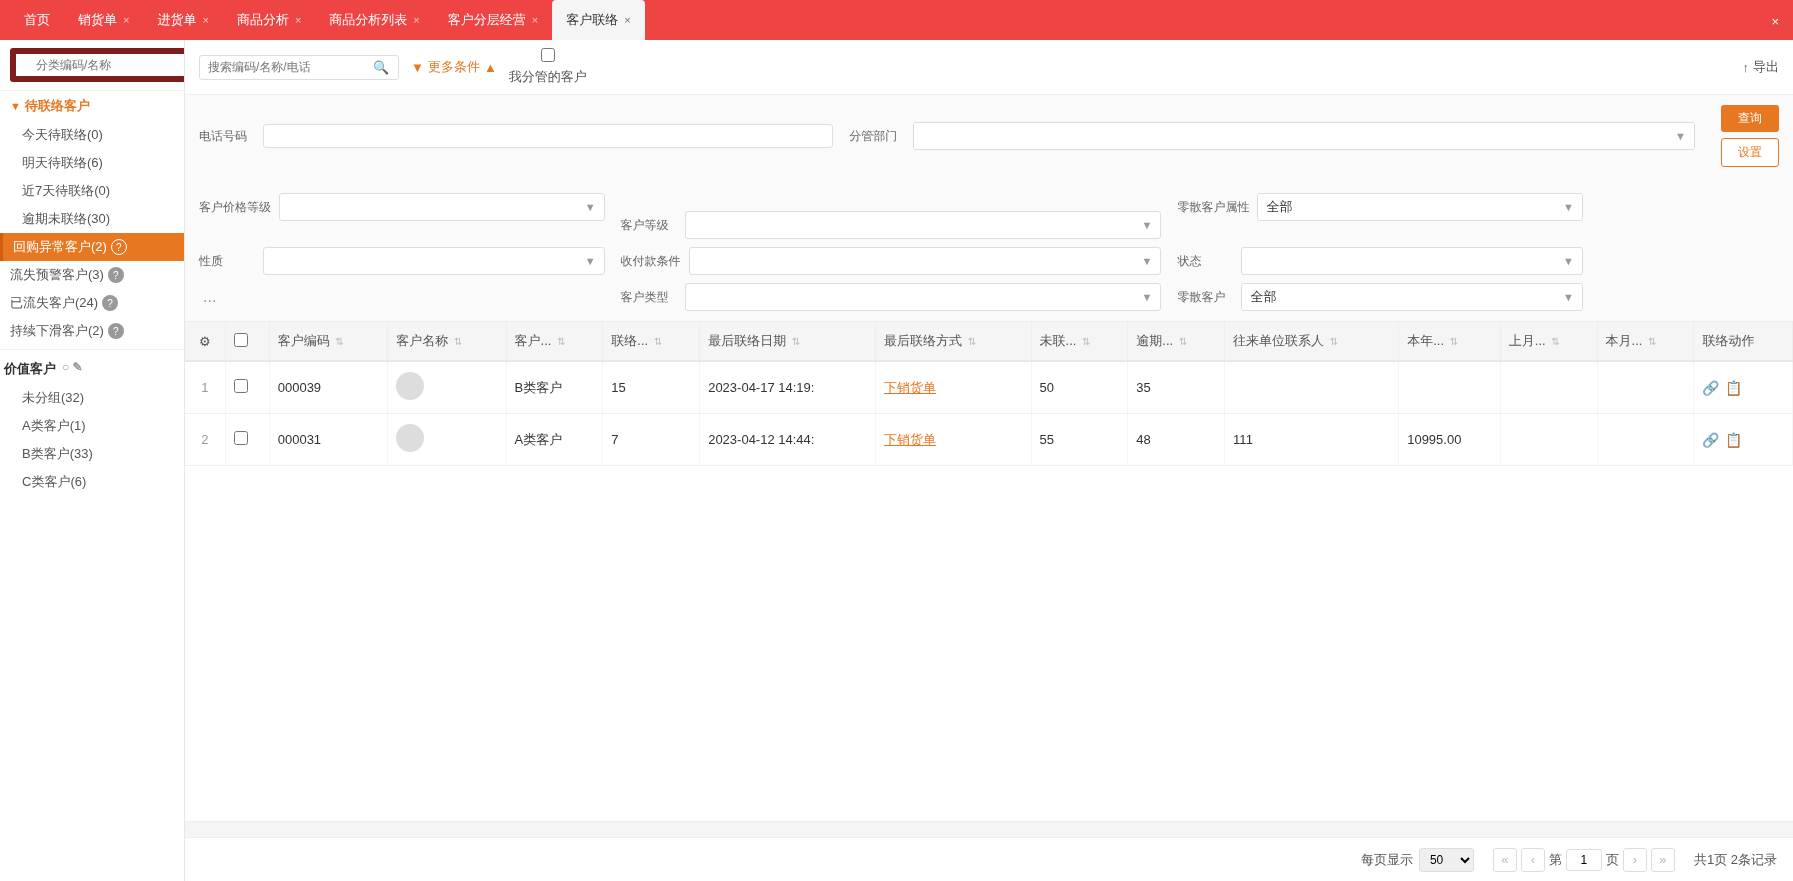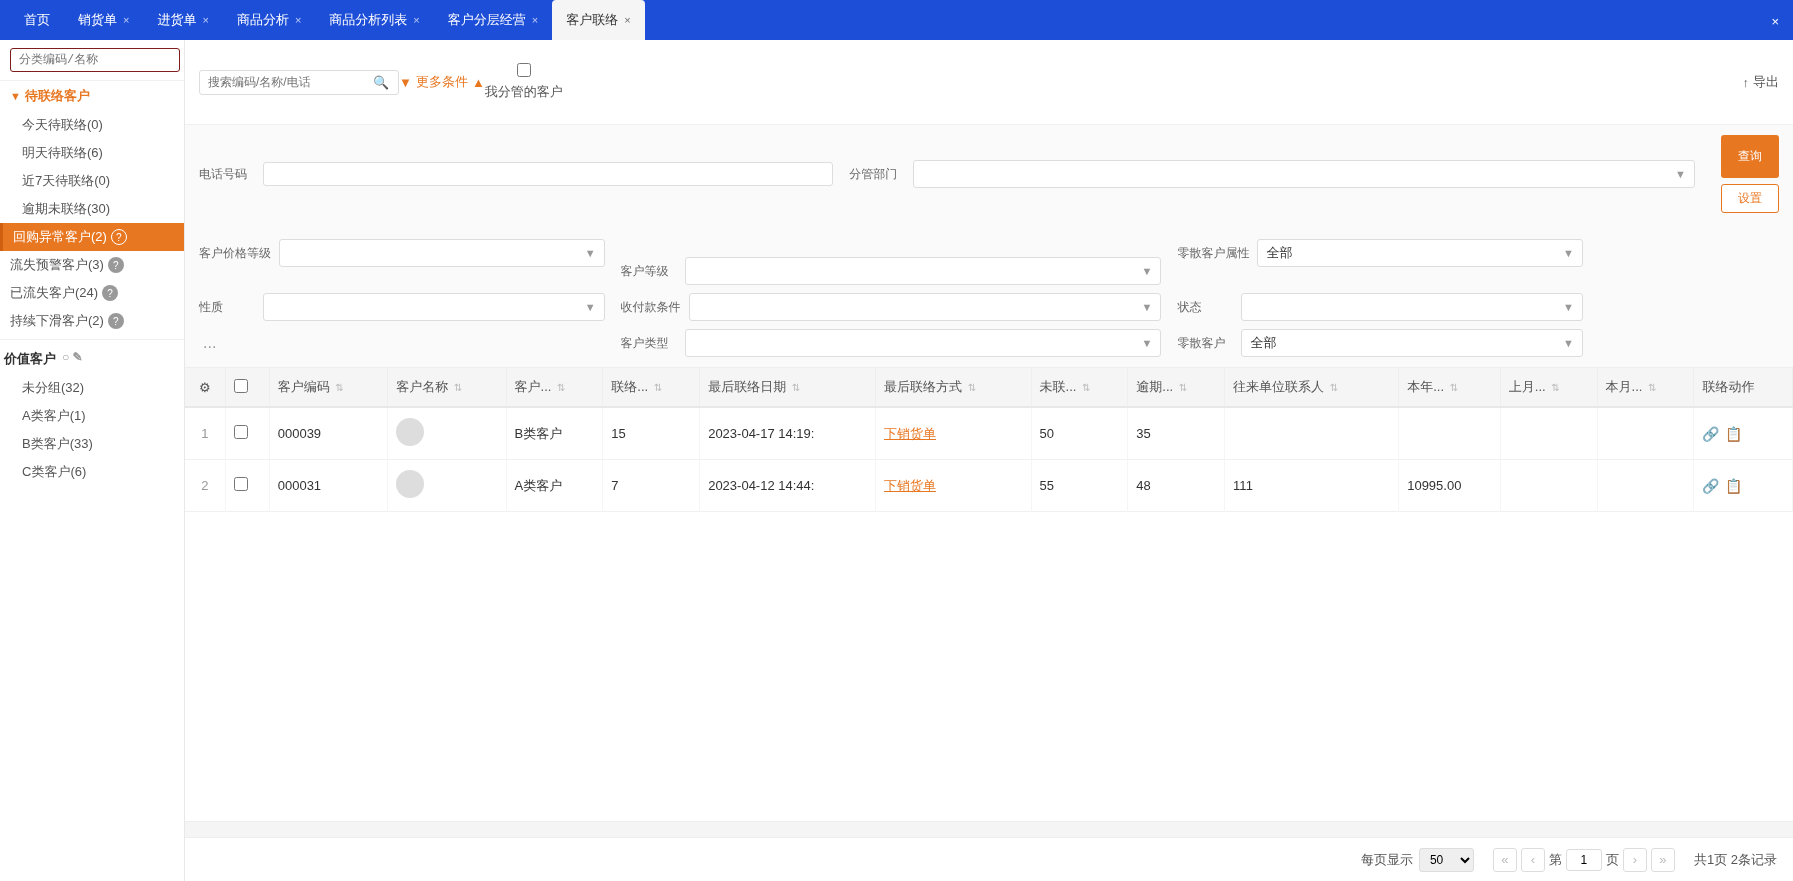--- a/index.html
+++ b/index.html
@@ -1,20 +1,20 @@
 <!DOCTYPE html>
 <html><head>
   <meta charset="utf-8">
   <style>
     * { box-sizing: border-box; margin: 0; padding: 0; font-family: 'Microsoft YaHei', Arial, sans-serif; font-size: 13px; }
     body { background: #f5f5f5; color: #333; overflow: hidden; width: 1793px; height: 881px; }
 
     
     .top-nav {
-      background: #1d4ed8;
+      background: #ef4444;
       height: 40px;
       display: flex;
       align-items: center;
       padding: 0 10px;
       color: white;
       position: relative;
     }
     .nav-item {
       padding: 0 14px;
       height: 40px;
@@ -56,26 +56,25 @@
       flex-shrink: 0;
     }
     .sidebar-search {
       display: flex;
       align-items: center;
       padding: 8px 10px;
       border-bottom: 1px solid #f0f0f0;
     }
     .sidebar-search input {
       flex: 1;
-      border: 1px solid #7f1d1d;
+      border: 6px solid #7f1d1d;
       border-radius: 3px;
-      padding: 4px 8px;
+      padding: 4px 20px;
       font-size: 12px;
       outline: none;
-      font-family: Liberation Mono, monospace;
     }
     .sidebar-all-customers {
       display: flex;
       align-items: center;
       justify-content: space-between;
       padding: 8px 10px;
       font-weight: bold;
       font-size: 13px;
       color: #333;
       background: #f9f9f9;
@@ -116,23 +115,24 @@
     .content-area {
       flex: 1;
       display: flex;
       flex-direction: column;
       overflow: hidden;
       background: white;
     }
 
     
     .filter-bar {
-      padding: 23px 14px;
-      display: flex;
-      align-items: center;
+      padding: 8px 14px;
+      display: flex;
+      align-items: center;
+      gap: 12px;
       background: white;
       border-bottom: 1px solid #f0f0f0;
     }
     .filter-search {
       display: flex;
       align-items: center;
       border: 1px solid #ddd;
       border-radius: 3px;
       padding: 4px 8px;
       width: 200px;
@@ -233,21 +233,21 @@
       display: flex;
       flex-direction: column;
       gap: 6px;
       margin-left: 10px;
     }
     .btn-query {
       background: #e87722;
       color: white;
       border: none;
       border-radius: 3px;
-      padding: 13px 16px;
+      padding: 5px 16px;
       font-size: 12px;
       cursor: pointer;
       white-space: nowrap;
     }
     .btn-set {
       background: white;
       color: #e87722;
       border: 1px solid #e87722;
       border-radius: 3px;
       padding: 5px 16px;

